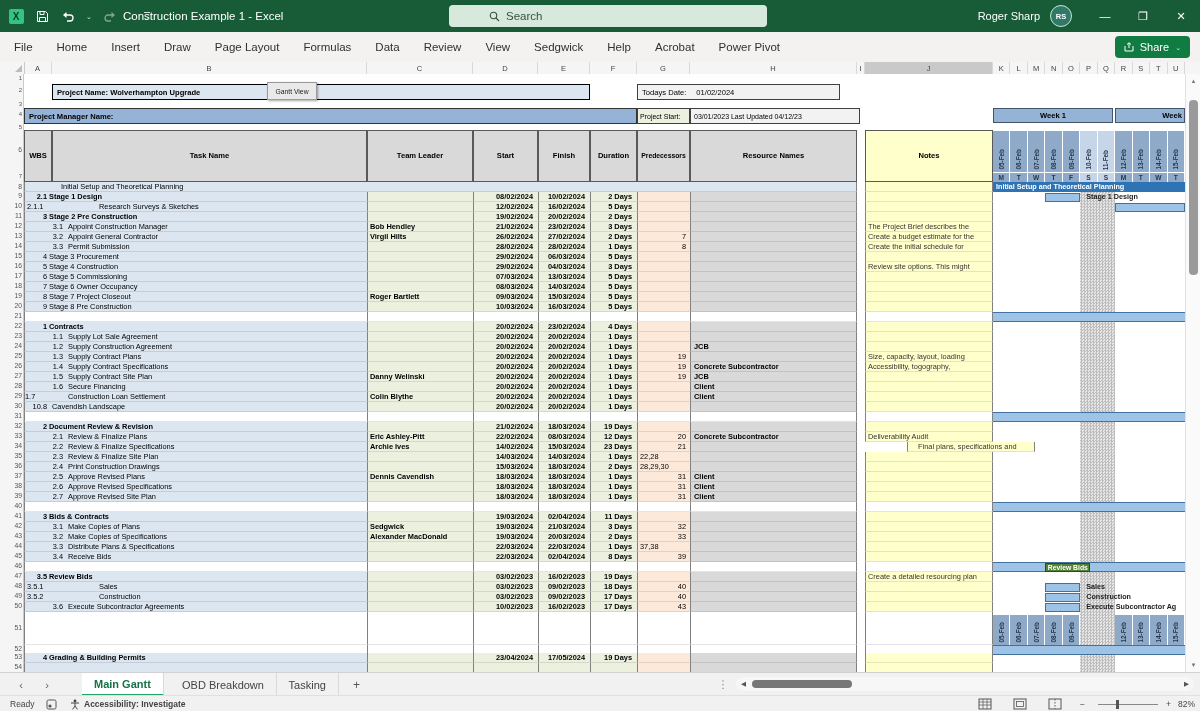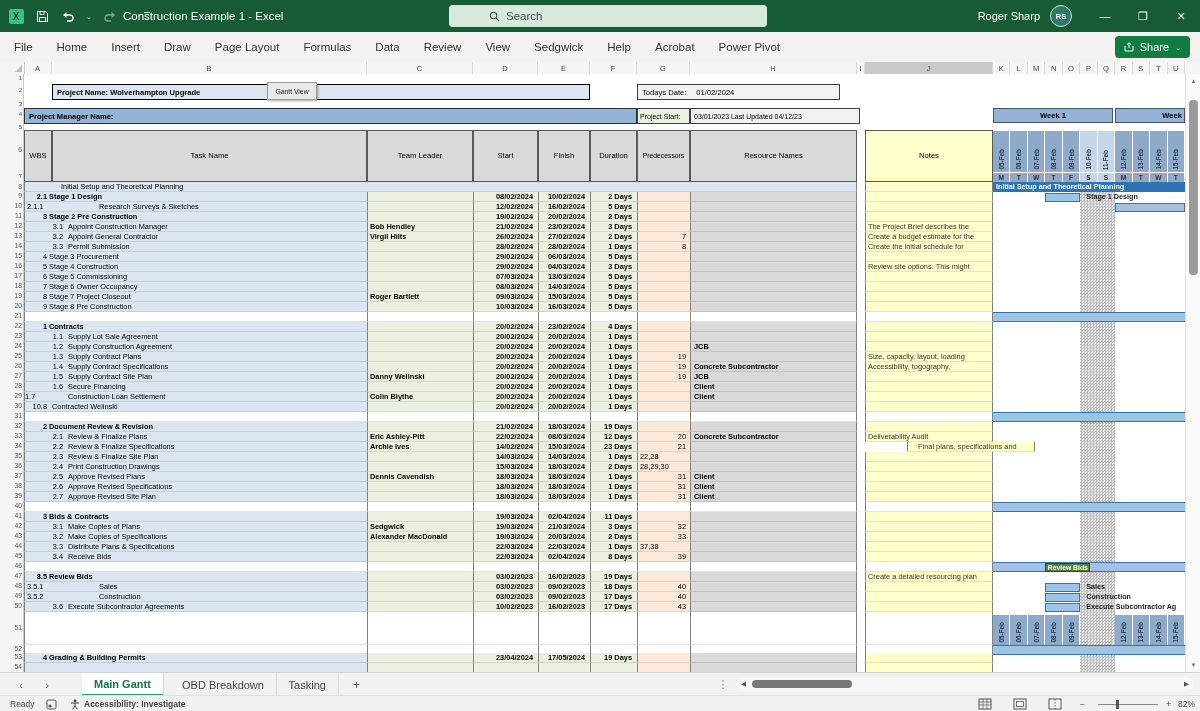--- a/index.html
+++ b/index.html
@@ -45,21 +45,21 @@
         border-left:1px solid #808080;border-bottom:1px solid rgba(0,0,0,.10);line-height:9px;}
   .blue{background:#DCE6F1;}
   .green{background:#EBF1DE;}
   .orange{background:#FDE9D9;}
   .graycell{background:#D9D9D9;}
   .yellow{background:#FFFFCC;}
   .white{background:#fff;border-bottom:1px solid #E4E4E4;}
   .ra{text-align:right;}
   .hdrcell{position:absolute;box-sizing:border-box;background:#D9D9D9;border:1px solid #595959;
            display:flex;align-items:center;justify-content:center;text-align:center;
-           font-size:7.6px;font-weight:normal;color:#000;line-height:8px;}
+           font-size:7.6px;font-weight:bold;color:#000;line-height:8px;}
   .projbox{position:absolute;box-sizing:border-box;border:1px solid #404040;font-size:7.6px;display:flex;align-items:center;}
   .gbtn{position:absolute;box-sizing:border-box;background:#E9E9E9;border:1px solid #9a9a9a;
         box-shadow:1px 1px 2px rgba(0,0,0,.35);font-size:6.8px;color:#222;display:flex;align-items:center;justify-content:center;}
   
   .gdate{position:absolute;box-sizing:border-box;display:flex;align-items:flex-end;justify-content:center;
          border-right:1px solid #fff;border-top:1px solid #fff;}
   .gdate span{writing-mode:vertical-rl;transform:rotate(180deg);font-size:6.4px;font-weight:bold;color:#24364d;padding-top:2px;}
   .gday{position:absolute;box-sizing:border-box;display:flex;align-items:center;justify-content:center;
         font-size:6.6px;font-weight:bold;color:#24364d;border-right:1px solid #fff;border-top:1px solid #fff;}
   .wkday{background:#8FAAC8;} .wkend{background:#C6D5E8;}
@@ -618,21 +618,21 @@
           <div class="cell ra green" style="left: 473px; top: 318px; width: 65px; height: 10px; padding-right: 5px; font-weight: bold; position: absolute;">20/02/2024</div>
           <div class="cell ra green" style="left: 538px; top: 318px; width: 52px; height: 10px; padding-right: 5px; font-weight: bold; position: absolute;">20/02/2024</div>
           <div class="cell ra green" style="left: 590px; top: 318px; width: 47px; height: 10px; padding-right: 5px; font-weight: bold; position: absolute;">1 Days</div>
           <div class="cell orange ra" style="left: 637px; top: 318px; width: 53px; height: 10px; padding-right: 4px; padding-left: 2px; position: absolute;"></div>
           <div class="cell graycell" style="left: 690px; top: 318px; width: 167px; height: 10px; padding-left: 3px; font-weight: 600; border-right: 1px solid rgb(128, 128, 128); position: absolute;">Client</div>
           <div class="cell yellow" style="left: 865px; top: 318px; width: 128px; height: 10px; padding-left: 2px; color: rgb(51, 51, 51); border-right: 1px solid rgb(128, 128, 128); position: absolute;"></div>
         </div>
         <div>
           <div class="cell blue" style="left: 24px; top: 328px; width: 343px; height: 10px; display: flex; position: absolute;">
             <span style="display: inline-block; box-sizing: border-box; width: 22px; text-align: right;">10.8</span>
-            <span style="padding-left: 5px;">Contracted Welinski</span>
+            <span style="padding-left: 5px;">Cavendish Landscape</span>
           </div>
           <div class="cell green" style="left: 367px; top: 328px; width: 106px; height: 10px; padding-left: 2px; font-weight: bold; position: absolute;"></div>
           <div class="cell ra green" style="left: 473px; top: 328px; width: 65px; height: 10px; padding-right: 5px; font-weight: bold; position: absolute;">20/02/2024</div>
           <div class="cell ra green" style="left: 538px; top: 328px; width: 52px; height: 10px; padding-right: 5px; font-weight: bold; position: absolute;">20/02/2024</div>
           <div class="cell ra green" style="left: 590px; top: 328px; width: 47px; height: 10px; padding-right: 5px; font-weight: bold; position: absolute;">1 Days</div>
           <div class="cell orange ra" style="left: 637px; top: 328px; width: 53px; height: 10px; padding-right: 4px; padding-left: 2px; position: absolute;"></div>
           <div class="cell graycell" style="left: 690px; top: 328px; width: 167px; height: 10px; padding-left: 3px; font-weight: 600; border-right: 1px solid rgb(128, 128, 128); position: absolute;"></div>
           <div class="cell yellow" style="left: 865px; top: 328px; width: 128px; height: 10px; padding-left: 2px; color: rgb(51, 51, 51); border-right: 1px solid rgb(128, 128, 128); position: absolute;"></div>
         </div>
         <div>

